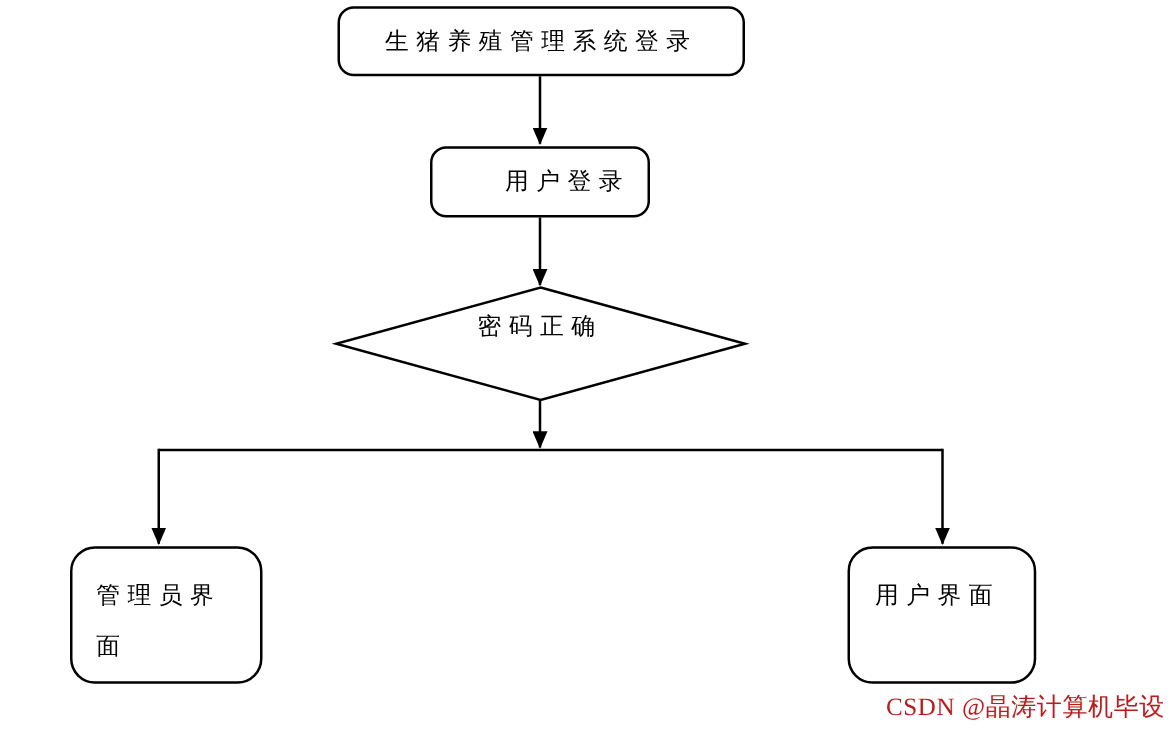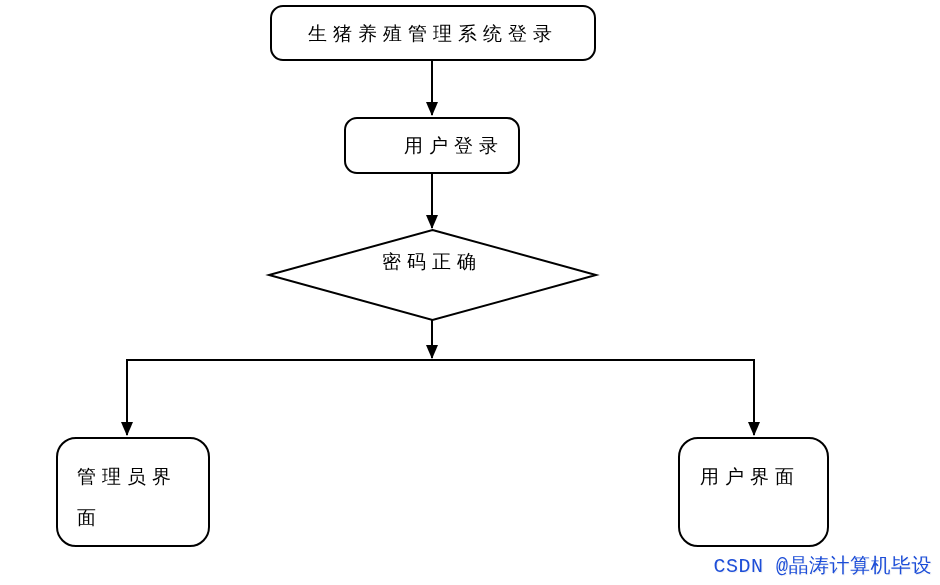--- a/index.html
+++ b/index.html
@@ -81,24 +81,24 @@
     height: 30px;
     line-height: 30px;
     text-align: center;
     font-size: 19px;
     letter-spacing: 6px;
   }
   .watermark {
     position: absolute;
     right: 8px;
     bottom: 6px;
-    font-family: Liberation Mono, monospace;
+    font-family: Liberation Serif, serif;
     font-size: 20px;
     letter-spacing: 0.5px;
-    color: #1d4ed8;
+    color: #b91c1c;
     text-shadow: 1px 1px 0 #f2f3f5;
   }
 </style>
 </head>
 <body>
 
 <div class="canvas">
 
   <svg class="connector-layer" width="940" height="585" viewBox="0 0 940 585" xmlns="http://www.w3.org/2000/svg">
     <defs>

